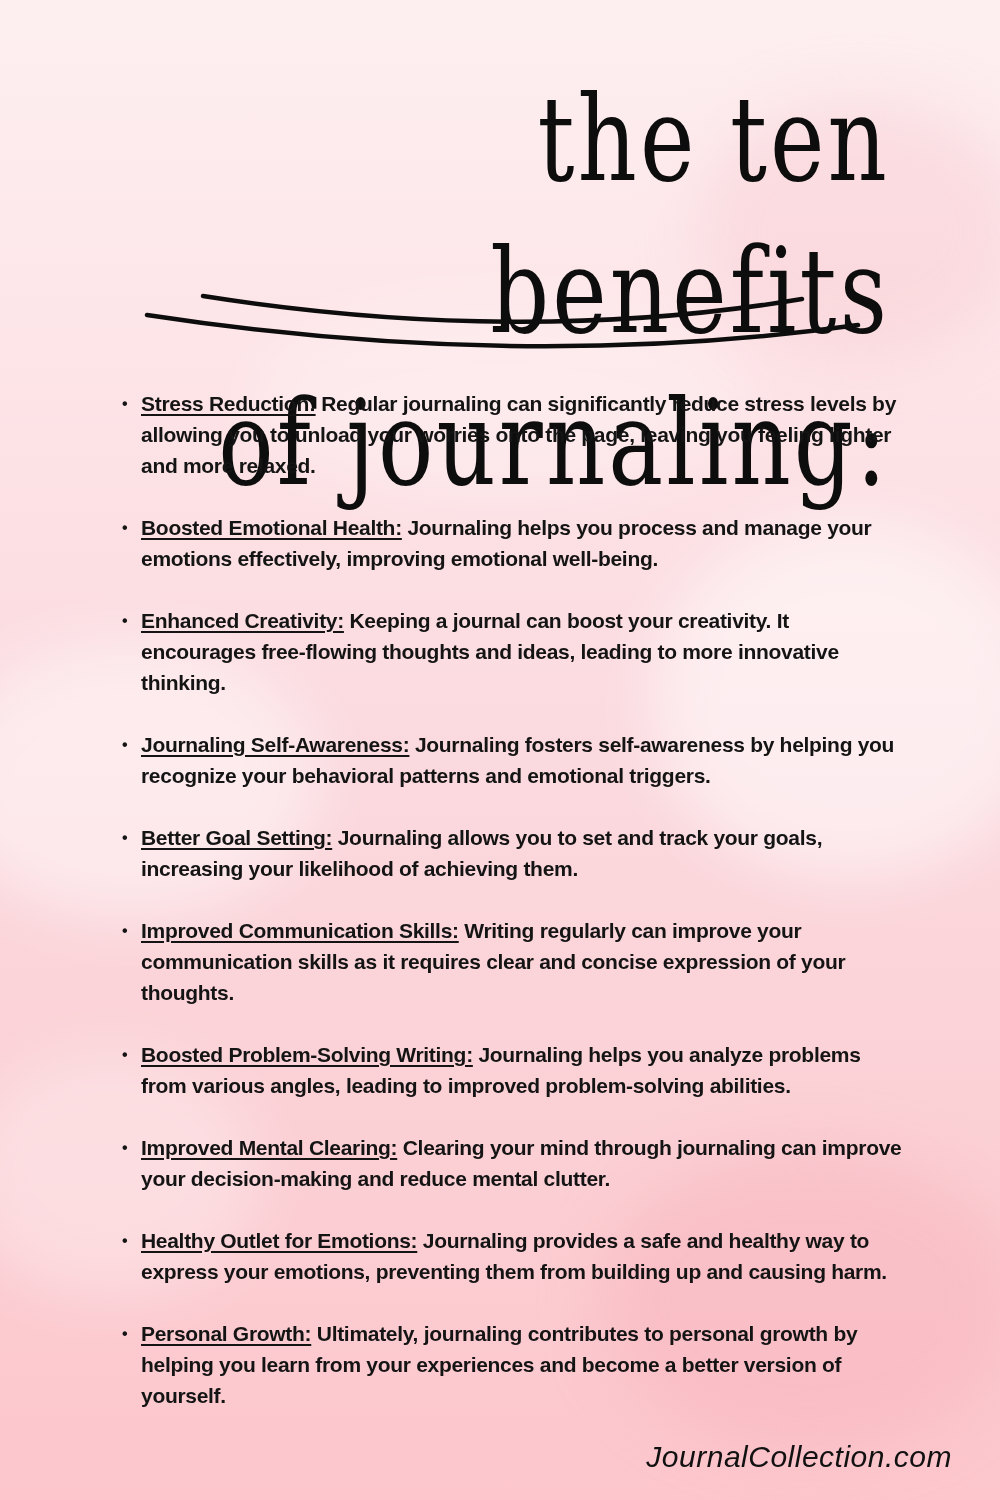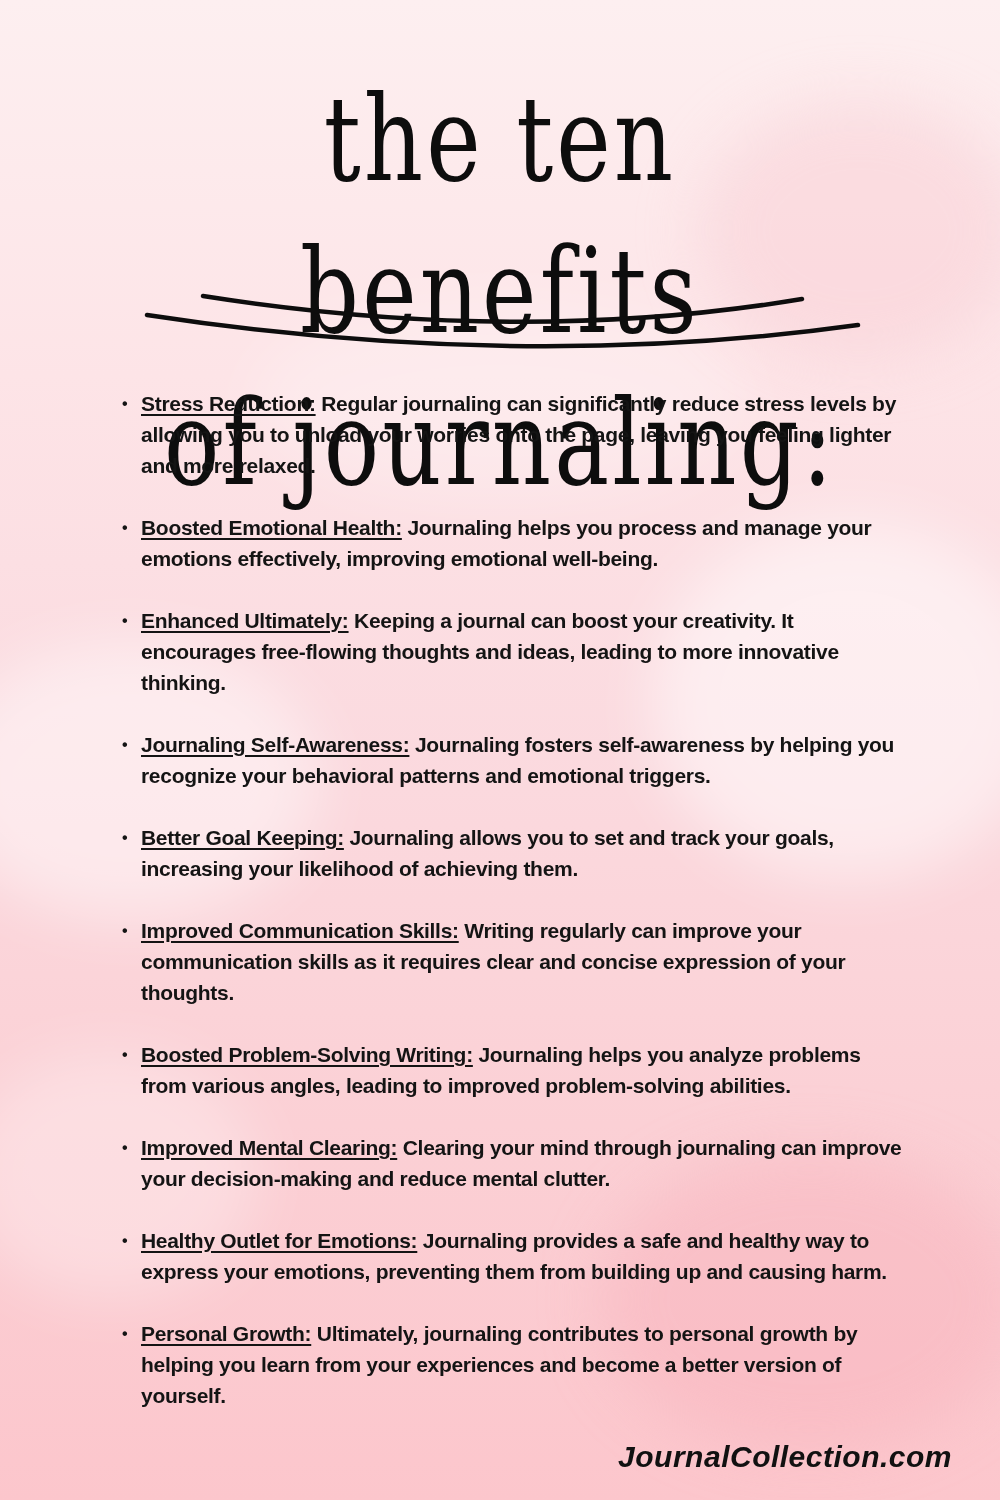--- a/index.html
+++ b/index.html
@@ -6,21 +6,21 @@
   body {
     width: 1000px; height: 1500px; overflow: hidden; position: relative;
     background: linear-gradient(180deg, #fdeff0 0%, #fde4e7 25%, #fbdadf 50%, #fbd0d5 75%, #fcc6cc 100%);
     font-family: "Liberation Sans", "DejaVu Sans", sans-serif;
     color: #111;
   }
   .texture { position: absolute; inset: 0; pointer-events: none; }
   .texture .blob { position: absolute; border-radius: 50%; filter: blur(30px); }
   .title {
     position: absolute; left: 0; right: 0; top: 42px;
-    text-align: center;
+    text-align: right;
     font-family: "DejaVu Serif", "Liberation Serif", serif;
     font-weight: 400; color: #0d0d0d;
   }
   .title-line {
     display: block; font-size: 118px; line-height: 152px;
     letter-spacing: 4px;
     transform: scaleX(0.78); transform-origin: center;
   }
   .lines { position: absolute; left: 0; top: 0; width: 1000px; height: 380px; }
   .benefits {
@@ -32,21 +32,21 @@
     font-size: 21px; line-height: 31px; font-weight: 700;
     letter-spacing: -0.3px; color: #141414;
     margin-bottom: 31px;
   }
   .benefit .bullet {
     position: absolute; left: 4px; top: 0; font-size: 16px;
   }
   .benefit .term { text-decoration: underline; text-underline-offset: 3px; text-decoration-thickness: 2px; }
   .footer {
     position: absolute; right: 48px; top: 1440px;
-    font-size: 30px; font-style: italic; font-weight: 700; color: #111;
+    font-size: 30px; font-style: italic; font-weight: 400; color: #111;
     letter-spacing: 0.5px;
   }
 </style>
 </head>
 <body>
 
 <div class="texture">
   <div class="blob" style="left:-60px;top:640px;width:380px;height:280px;background:rgba(255,255,255,0.45);"></div>
   <div class="blob" style="left:650px;top:520px;width:400px;height:360px;background:rgba(255,255,255,0.5);"></div>
   <div class="blob" style="left:250px;top:300px;width:500px;height:200px;background:rgba(255,255,255,0.25);"></div>
@@ -69,29 +69,29 @@
   <li class="benefit">
     <span class="bullet">•</span>
     <span class="term">Stress Reduction:</span><span> Regular journaling can significantly reduce stress levels by allowing you to unload your worries onto the page, leaving you feeling lighter and more relaxed.</span>
   </li>
   <li class="benefit">
     <span class="bullet">•</span>
     <span class="term">Boosted Emotional Health:</span><span> Journaling helps you process and manage your emotions effectively, improving emotional well-being.</span>
   </li>
   <li class="benefit">
     <span class="bullet">•</span>
-    <span class="term">Enhanced Ultimately:</span><span> Keeping a journal can boost your creativity. It encourages free-flowing thoughts and ideas, leading to more innovative thinking.</span>
+    <span class="term">Enhanced Creativity:</span><span> Keeping a journal can boost your creativity. It encourages free-flowing thoughts and ideas, leading to more innovative thinking.</span>
   </li>
   <li class="benefit">
     <span class="bullet">•</span>
     <span class="term">Journaling Self-Awareness:</span><span> Journaling fosters self-awareness by helping you recognize your behavioral patterns and emotional triggers.</span>
   </li>
   <li class="benefit">
     <span class="bullet">•</span>
-    <span class="term">Better Goal Keeping:</span><span> Journaling allows you to set and track your goals, increasing your likelihood of achieving them.</span>
+    <span class="term">Better Goal Setting:</span><span> Journaling allows you to set and track your goals, increasing your likelihood of achieving them.</span>
   </li>
   <li class="benefit">
     <span class="bullet">•</span>
     <span class="term">Improved Communication Skills:</span><span> Writing regularly can improve your communication skills as it requires clear and concise expression of your thoughts.</span>
   </li>
   <li class="benefit">
     <span class="bullet">•</span>
     <span class="term">Boosted Problem-Solving Writing:</span><span> Journaling helps you analyze problems from various angles, leading to improved problem-solving abilities.</span>
   </li>
   <li class="benefit">

